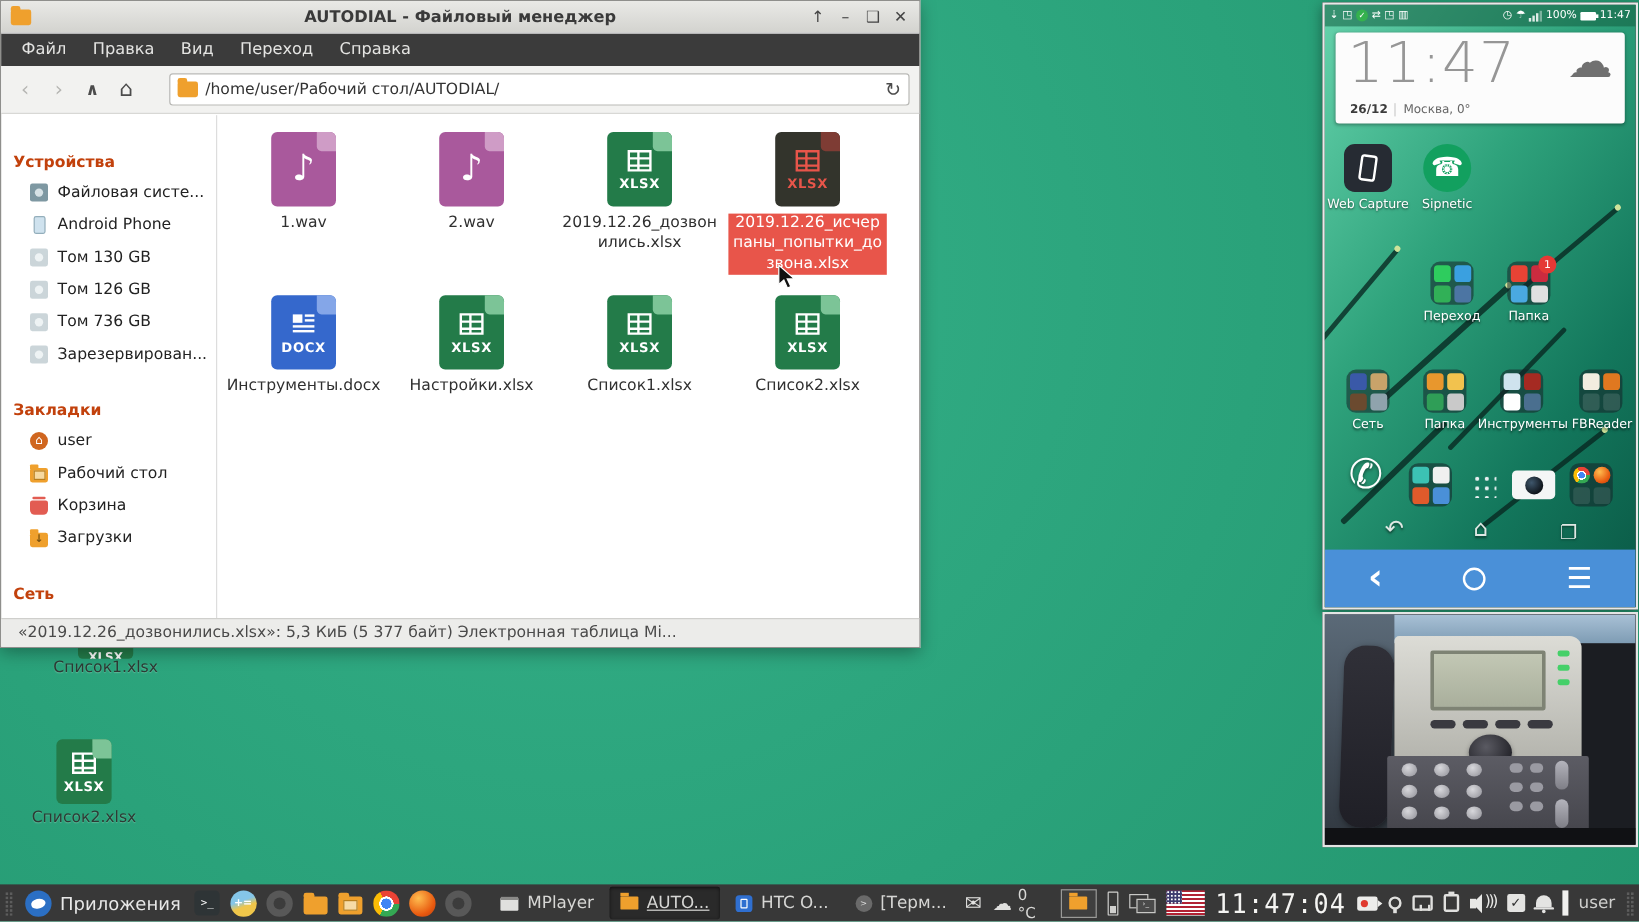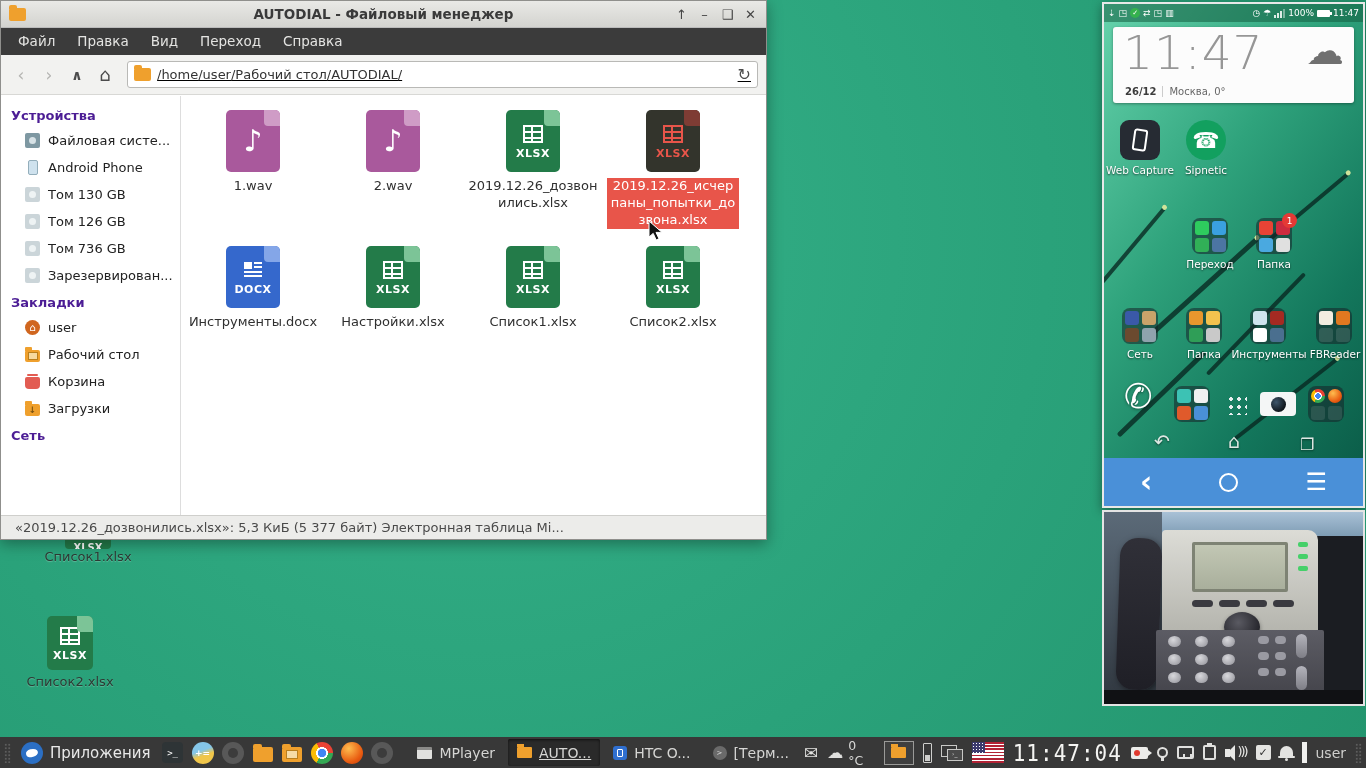--- a/index.html
+++ b/index.html
@@ -50,27 +50,27 @@
 
   #fm .menubar { height:27px; background:#3b3b3b; display:flex; align-items:center; padding-left:6px; }
   #fm .menubar .mitem { color:#e4e4e2; font-size:13.5px; padding:0 11px; line-height:27px; }
 
   #fm .toolbar { height:40px; background:#f2f2f0; border-bottom:1px solid #d8d8d5; display:flex; align-items:center; padding:0 8px; gap:4px; }
   .tbtn { width:24px; height:24px; display:flex; align-items:center; justify-content:center; font-size:17px; color:#4c4c4c; }
   .tbtn.dim { color:#b5b5b2; }
   .g-back::before{content:"‹";} .g-fwd::before{content:"›";} .g-upnav::before{content:"∧"; font-size:14px; font-weight:bold;}
   .g-homenav::before{content:"⌂"; font-size:18px;}
   .pathbox { flex:1; height:27px; background:#fff; border:1px solid #b9b9b6; border-radius:3px;
-        display:flex; align-items:center; padding:0 6px; gap:6px; margin-left:6px;text-decoration:underline; }
+        display:flex; align-items:center; padding:0 6px; gap:6px; margin-left:20px; }
   .pathbox .ptext { font-size:13px; color:#333; flex:1; white-space:nowrap; overflow:hidden; }
   .g-refresh::before{content:"↻"; font-size:16px; color:#4c4c4c;}
 
   #fm .bodyrow { position:absolute; top:95px; bottom:24px; left:0; right:0; display:flex; }
   #fm .sidebar { width:180px; border-right:1px solid #ddd; padding-top:6px; overflow:hidden; }
-  .sb-header { font-size:13px; font-weight:bold; color:#4c1d95; padding:6px 10px 4px 10px; }
+  .sb-header { font-size:13px; font-weight:bold; color:#c2410c; padding:6px 10px 4px 10px;margin-top:20px; }
   .sb-item { display:flex; align-items:center; gap:8px; height:27px; padding-left:24px; font-size:13px; color:#222; }
   .ic { width:15px; height:15px; display:inline-flex; align-items:center; justify-content:center; flex:0 0 auto; position:relative; }
   .ic-drive { background:#7e98a2; border-radius:2px; }
   .ic-drive::after { content:""; width:7px; height:7px; border-radius:50%; background:#d7e2e6; }
   .ic-drive.muted { opacity:.4; }
   .ic-phone { width:10px; height:15px; background:#cfe2ee; border:1px solid #93aebb; border-radius:2px; }
   .ic-home { background:#d0661f; border-radius:50%; color:#fff; font-size:10px; }
   .ic-home::after { content:"⌂"; }
   .ic-folder { background:#efa02d; border-radius:2px; height:12px; margin-top:2px; }
   .ic-folder::before { content:""; position:absolute; top:-3px; left:0; width:7px; height:4px; background:#efa02d; border-radius:1px 1px 0 0; }

